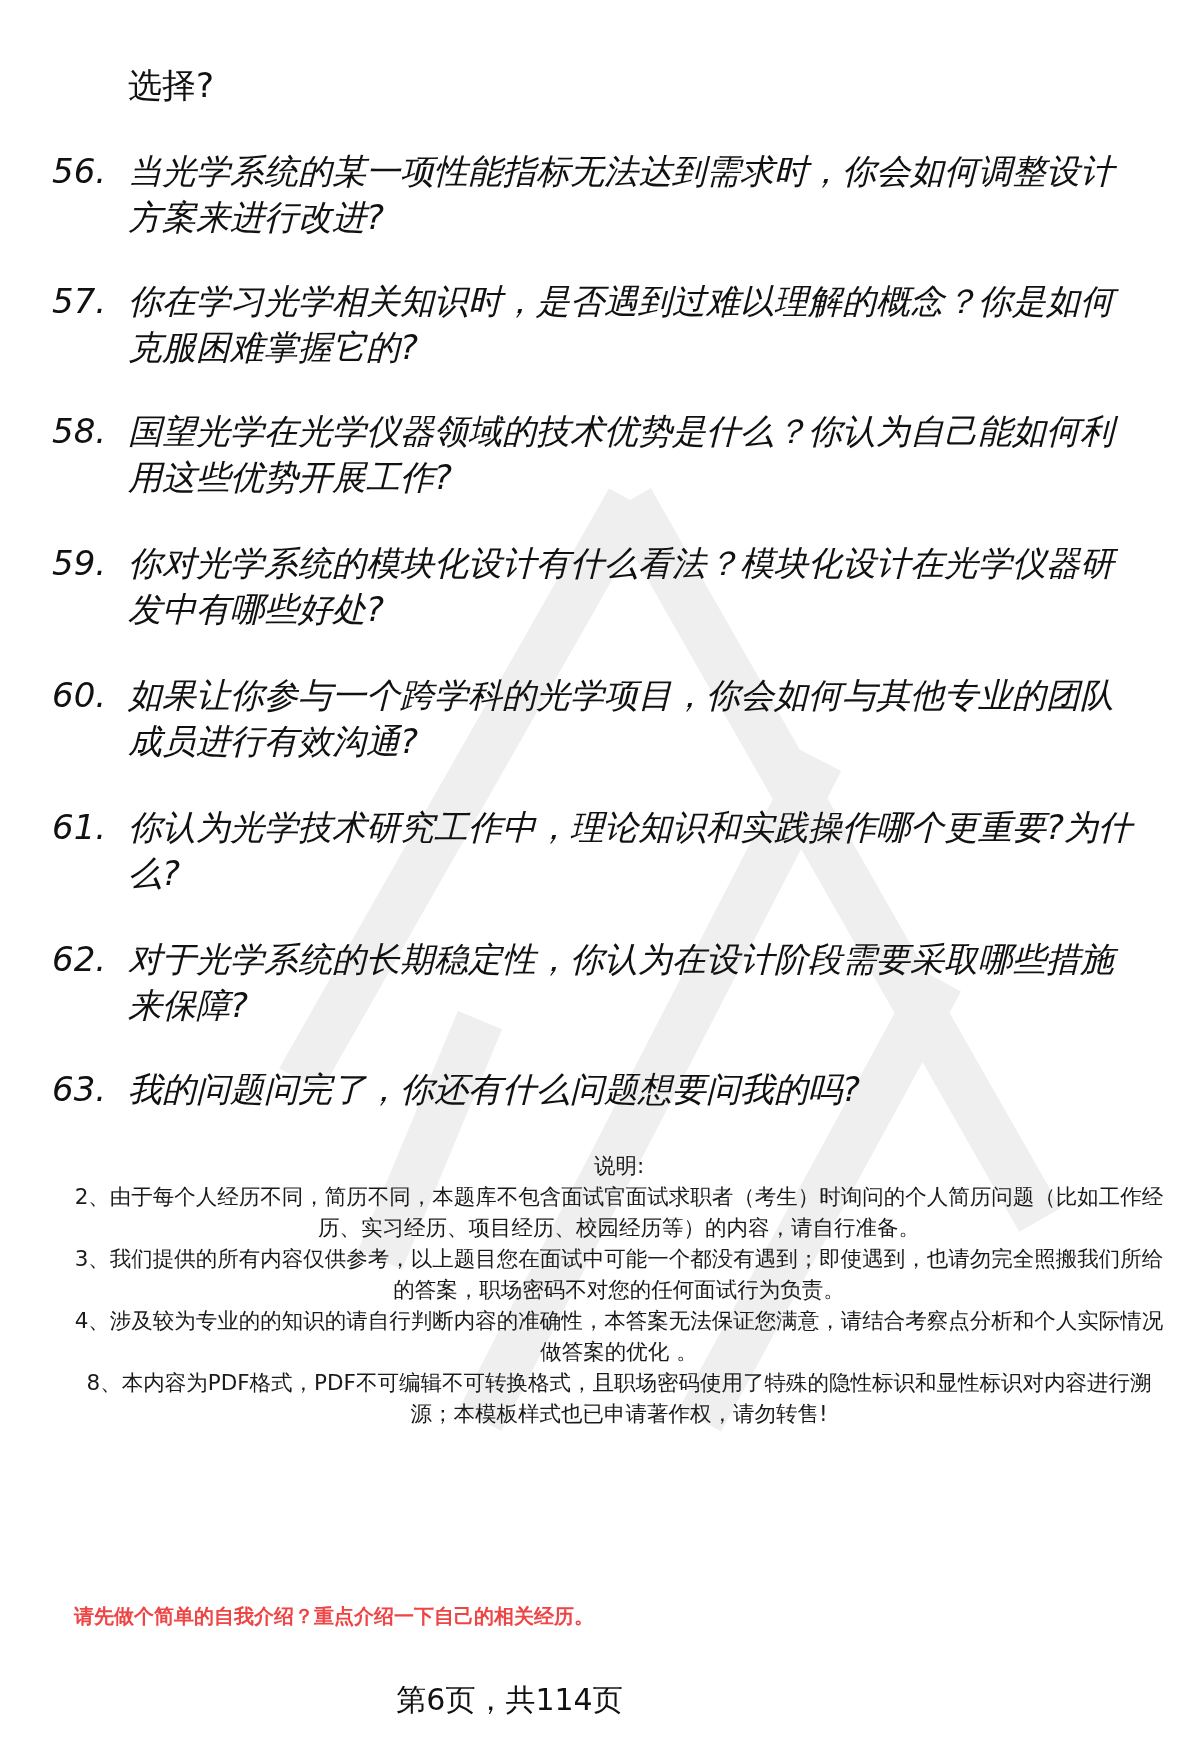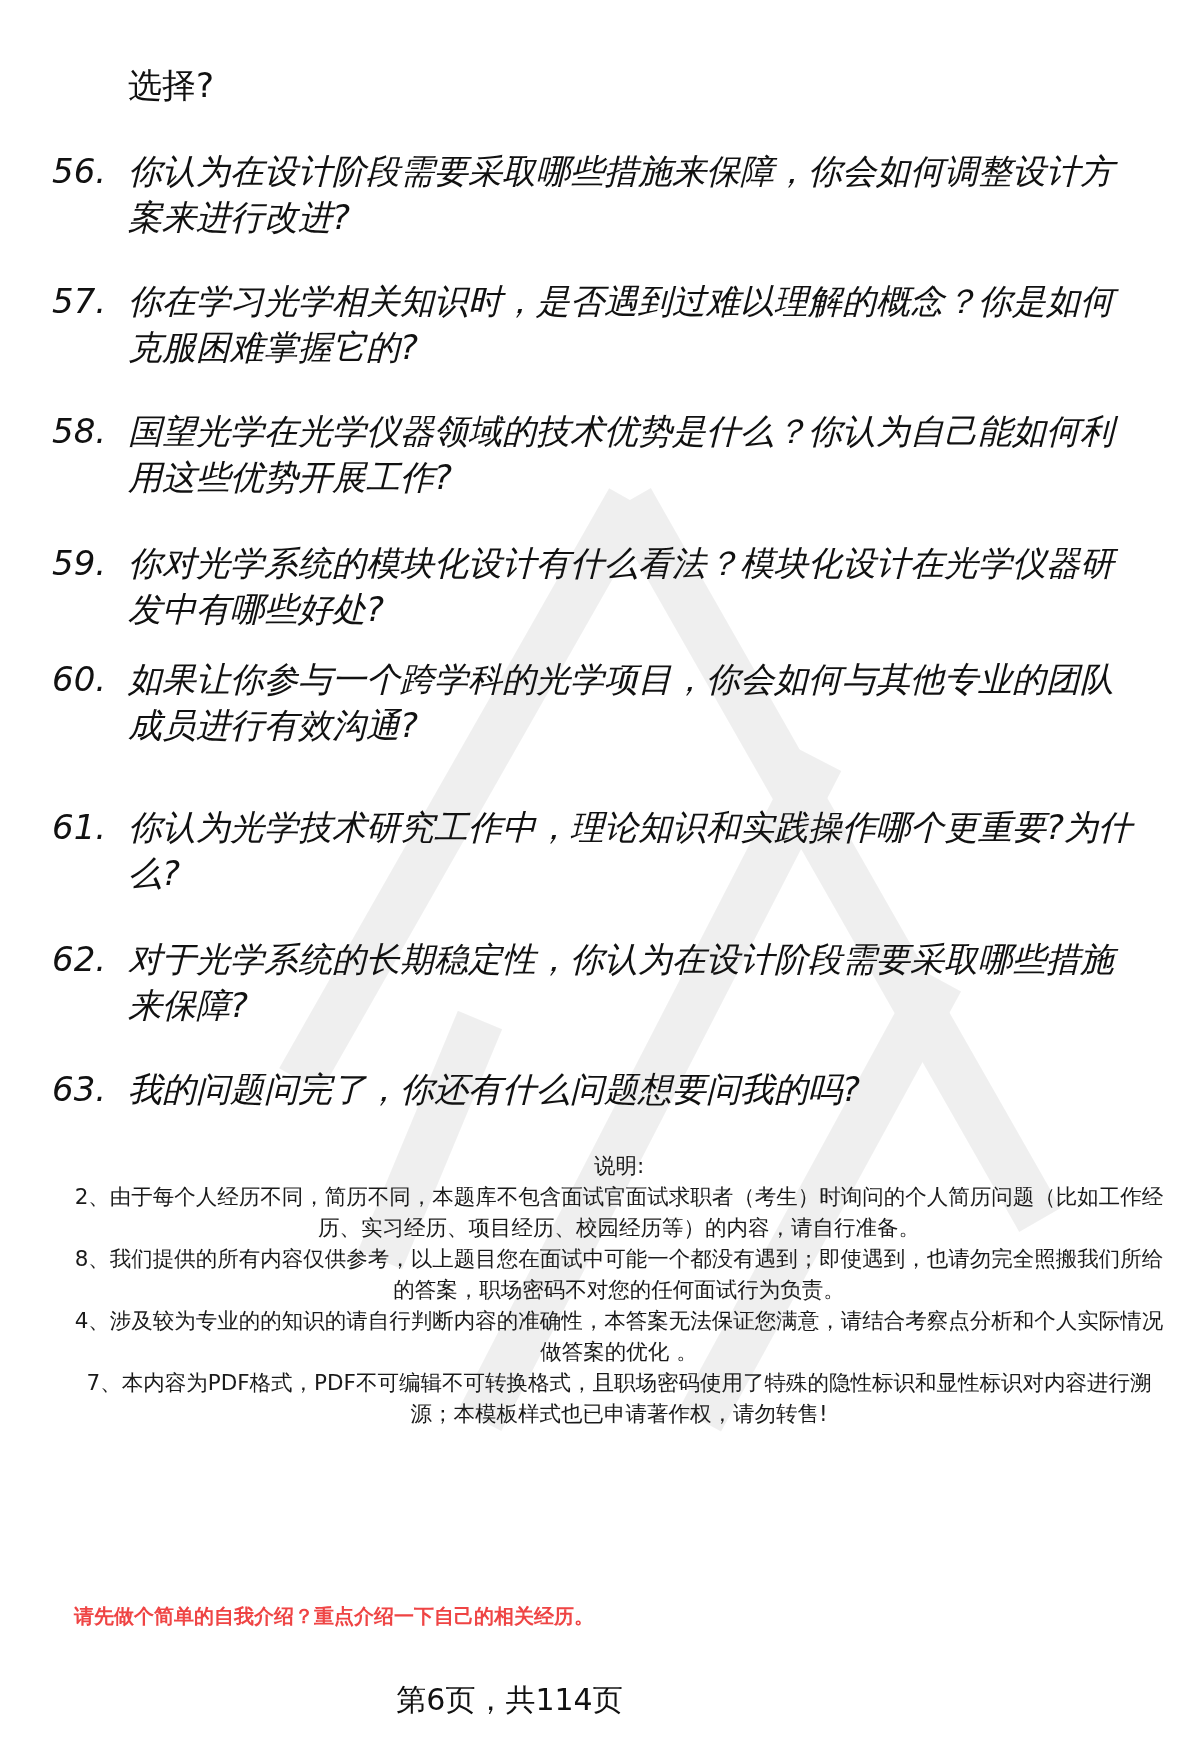--- a/index.html
+++ b/index.html
@@ -43,54 +43,54 @@
     <path d="M640 300 L300 960"></path>
     <path d="M760 520 L520 960"></path>
     <path d="M300 560 L200 800"></path>
   </g>
 </svg>
 
 <div class="continuation">选择?</div>
 
 <div class="q" style="top:148px">
   <span class="num">56.</span>
-  <span class="text">你认为在设计阶段需要采取哪些措施来保障，你会如何调整设计方案来进行改进?</span>
+  <span class="text">当光学系统的某一项性能指标无法达到需求时，你会如何调整设计方案来进行改进?</span>
 </div>
 <div class="q" style="top:278px">
   <span class="num">57.</span>
   <span class="text">你在学习光学相关知识时，是否遇到过难以理解的概念？你是如何克服困难掌握它的?</span>
 </div>
 <div class="q" style="top:408px">
   <span class="num">58.</span>
   <span class="text">国望光学在光学仪器领域的技术优势是什么？你认为自己能如何利用这些优势开展工作?</span>
 </div>
 <div class="q" style="top:540px">
   <span class="num">59.</span>
   <span class="text">你对光学系统的模块化设计有什么看法？模块化设计在光学仪器研发中有哪些好处?</span>
 </div>
-<div class="q" style="top:656px">
+<div class="q" style="top:672px">
   <span class="num">60.</span>
   <span class="text">如果让你参与一个跨学科的光学项目，你会如何与其他专业的团队成员进行有效沟通?</span>
 </div>
 <div class="q" style="top:804px">
   <span class="num">61.</span>
   <span class="text">你认为光学技术研究工作中，理论知识和实践操作哪个更重要?为什么?</span>
 </div>
 <div class="q" style="top:936px">
   <span class="num">62.</span>
   <span class="text">对于光学系统的长期稳定性，你认为在设计阶段需要采取哪些措施来保障?</span>
 </div>
 <div class="q" style="top:1066px">
   <span class="num">63.</span>
   <span class="text">我的问题问完了，你还有什么问题想要问我的吗?</span>
 </div>
 
 <div class="notes">
   <p>说明:</p>
   <p>2、由于每个人经历不同，简历不同，本题库不包含面试官面试求职者（考生）时询问的个人简历问题（比如工作经历、实习经历、项目经历、校园经历等）的内容，请自行准备。</p>
-  <p>8、我们提供的所有内容仅供参考，以上题目您在面试中可能一个都没有遇到；即使遇到，也请勿完全照搬我们所给的答案，职场密码不对您的任何面试行为负责。</p>
+  <p>3、我们提供的所有内容仅供参考，以上题目您在面试中可能一个都没有遇到；即使遇到，也请勿完全照搬我们所给的答案，职场密码不对您的任何面试行为负责。</p>
   <p>4、涉及较为专业的的知识的请自行判断内容的准确性，本答案无法保证您满意，请结合考察点分析和个人实际情况做答案的优化 。</p>
-  <p>7、本内容为PDF格式，PDF不可编辑不可转换格式，且职场密码使用了特殊的隐性标识和显性标识对内容进行溯源；本模板样式也已申请著作权，请勿转售!</p>
+  <p>8、本内容为PDF格式，PDF不可编辑不可转换格式，且职场密码使用了特殊的隐性标识和显性标识对内容进行溯源；本模板样式也已申请著作权，请勿转售!</p>
 </div>
 
 <div class="cta">请先做个简单的自我介绍？重点介绍一下自己的相关经历。</div>
 
 <div class="footer">第6页，共114页</div>
 
 </body></html>

